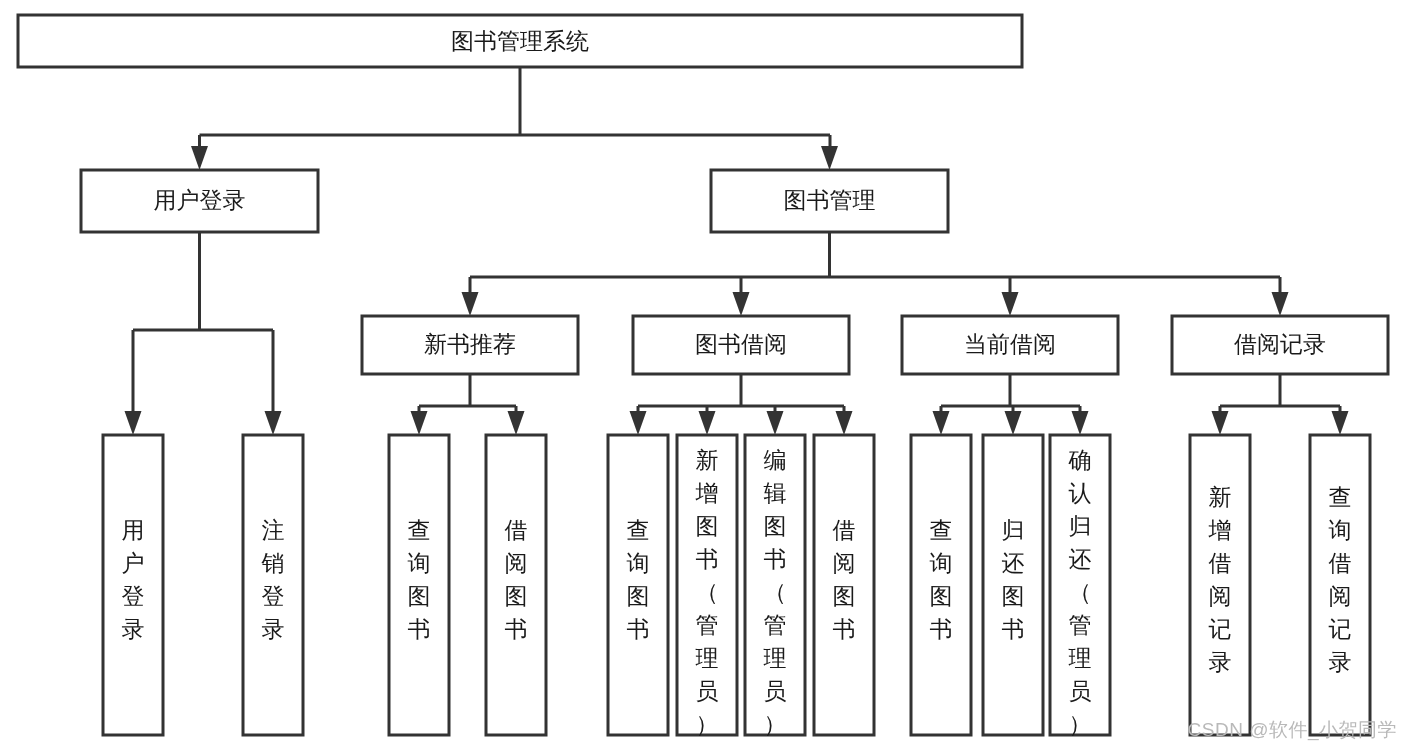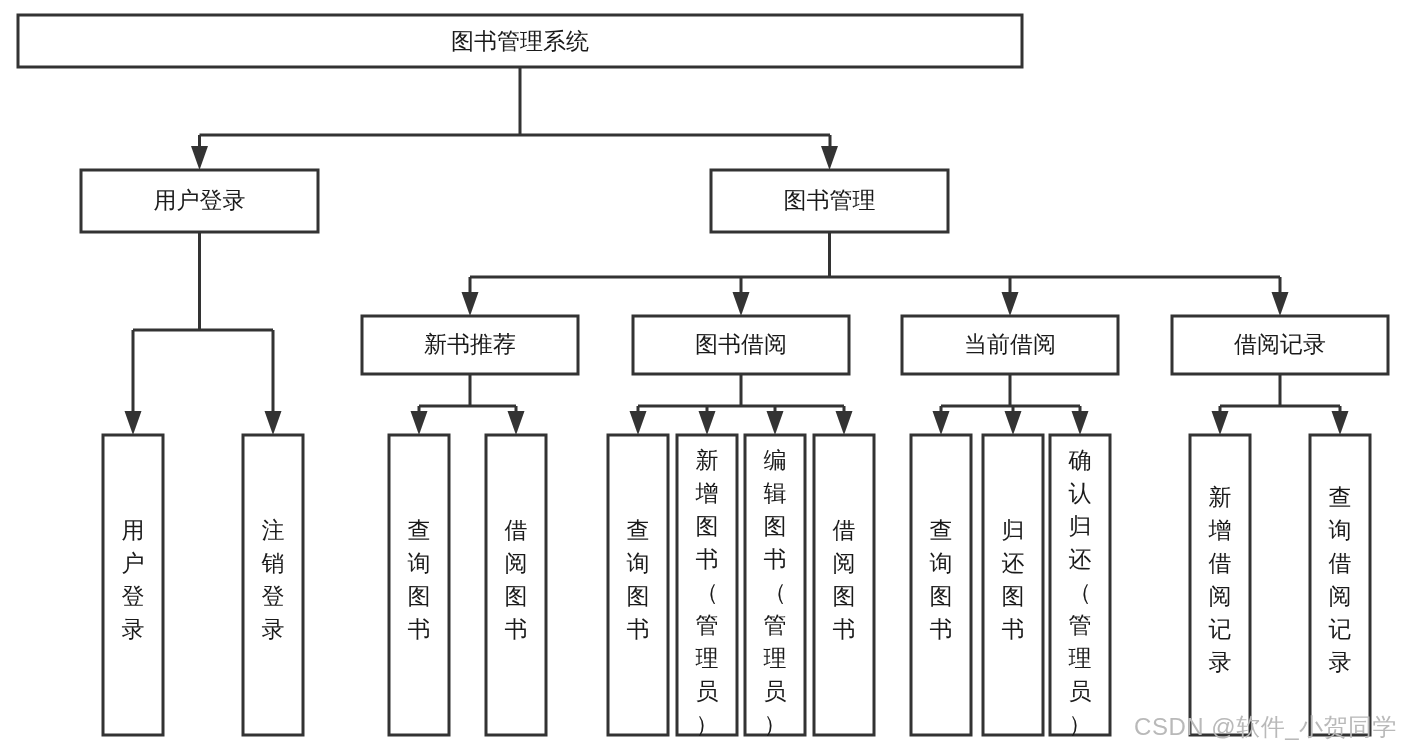--- a/index.html
+++ b/index.html
@@ -53,21 +53,21 @@
     font-family: "Liberation Sans", "DejaVu Sans", sans-serif;
     font-size: 23px;
     fill: #1a1a1a;
     text-anchor: middle;
   }
   .watermark {
     position: absolute;
     right: 8px;
     bottom: 4px;
     font-family: "Liberation Sans", "DejaVu Sans", sans-serif;
-    font-size: 24px;
+    font-size: 19px;
     color: #b9b9b9;
     letter-spacing: 0.5px;
     white-space: nowrap;
     pointer-events: none;
   }
 </style>
 </head>
 <body>
 
 <div id="diagram-root">

